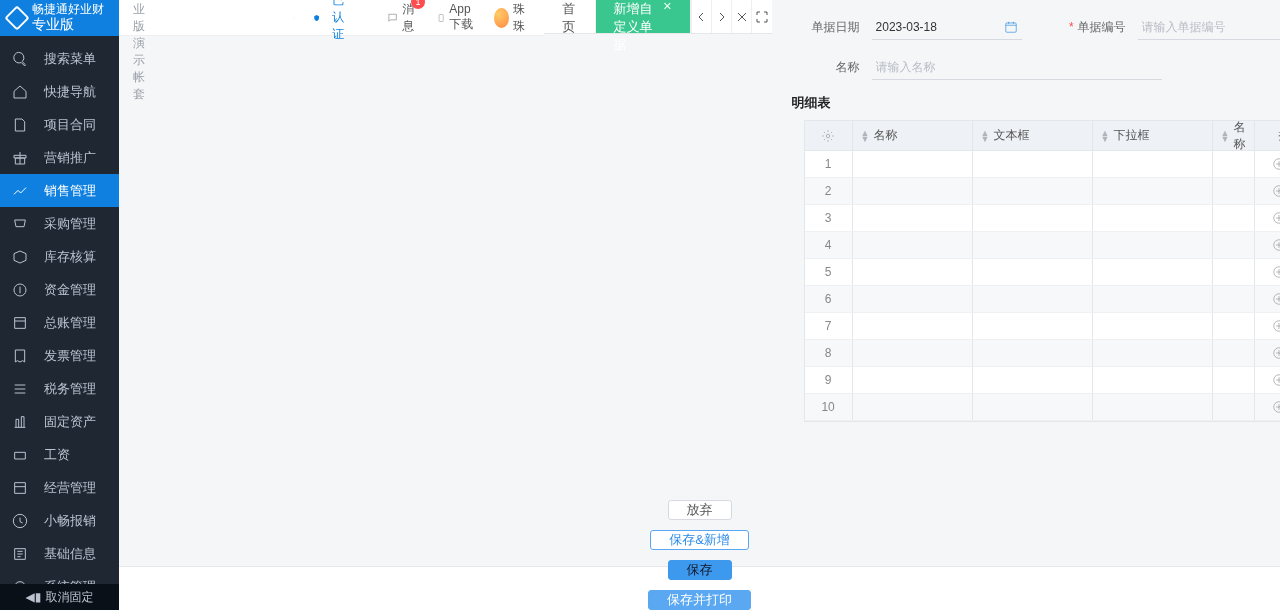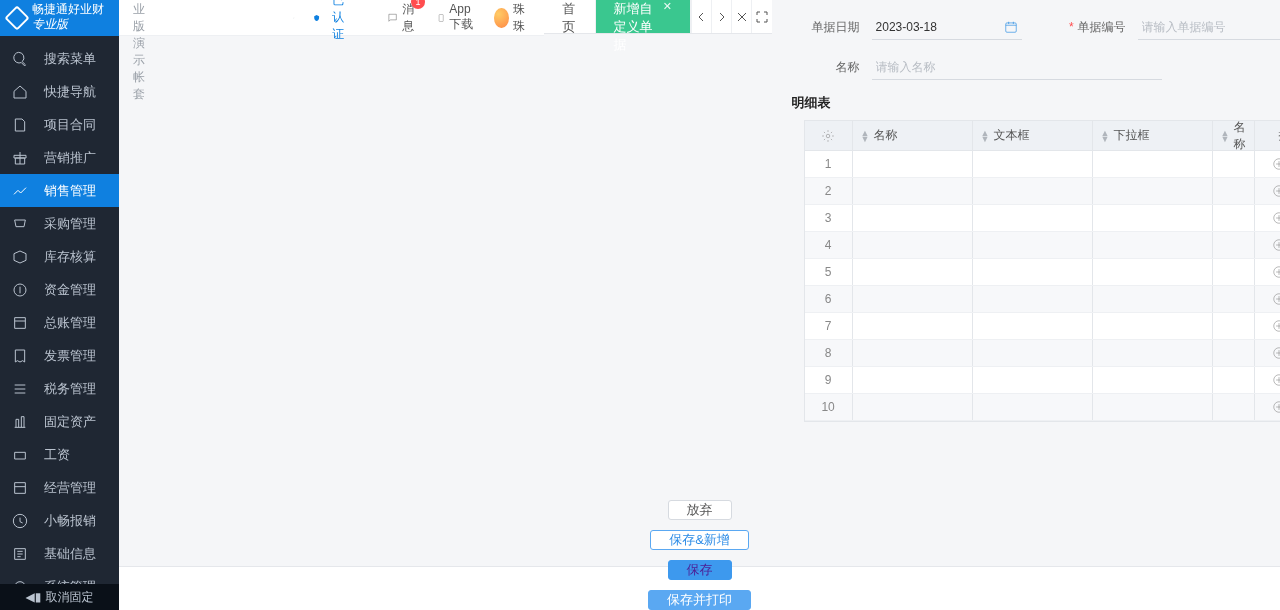--- a/index.html
+++ b/index.html
@@ -4,21 +4,21 @@
 <style>
 * { margin: 0; padding: 0; box-sizing: border-box; font-family: "Microsoft YaHei", Arial, sans-serif; }
 body { font-size: 12px; color: #333; background: #fff; overflow: hidden; }
 .app { display: flex; width: 1280px; height: 610px; }
 
 
 .sidebar { width: 119px; background: #1f2733; color: #bac3cf; display: flex; flex-direction: column; position: relative; }
 .logo-bar { height: 36px; background: #0f80e0; display: flex; align-items: center; padding: 0 8px; gap: 6px; color: #fff; }
 .logo-icon { width: 18px; height: 18px; border: 2px solid #fff; border-radius: 3px; transform: rotate(45deg); display: flex; align-items: center; justify-content: center; }
 .logo-text { font-size: 12px; font-weight: 500; line-height: 1; }
-.logo-sub { font-size: 12px; margin-top: 1px; font-style: italic; }
+.logo-sub { font-size: 14px; margin-top: 1px; }
 .nav { flex: 1; overflow-y: auto; padding-top: 6px; }
 .nav-item { height: 33px; display: flex; align-items: center; padding: 0 12px; gap: 16px; cursor: pointer; font-size: 13px; }
 .nav-item.active { background: #0f80e0; color: #fff; }
 .nav-icon { width: 16px; height: 16px; display: inline-flex; align-items: center; justify-content: center; flex-shrink: 0; }
 .nav-icon svg { width: 16px; height: 16px; stroke: currentColor; fill: none; stroke-width: 1.5; }
 .pin-bar { height: 26px; background: #0a1018; display: flex; align-items: center; justify-content: center; gap: 4px; font-size: 12px; cursor: pointer; }
 
 
 .main { flex: 1; display: flex; flex-direction: row; background: #f5f6f8; min-width: 0; }
 
@@ -67,21 +67,21 @@
 .sort { color: #b0b5bc; font-size: 9px; line-height: 6px; }
 .tbody .tr { display: flex; height: 27px; border-bottom: 1px solid #eef0f3; }
 .tbody .tr:nth-child(even) { background: #f7f8fa; }
 .td.idx { justify-content: center; color: #888; }
 .op-icon { width: 14px; height: 14px; color: #888; cursor: pointer; }
 
 
 .footer { position: absolute; bottom: 0; left: 119px; right: 0; height: 44px; background: #fff; border-top: 1px solid #e5e7eb; display: flex; align-items: center; justify-content: flex-end; padding: 0 18px; gap: 10px; flex-direction: column; }
 .btn { height: 28px; padding: 0 18px; border-radius: 3px; font-size: 13px; cursor: pointer; border: 1px solid #d6dae0; background: #fff; color: #555; }
 .btn.outline-blue { border-color: #5aa8f2; color: #2b8be6; }
-.btn.primary { background: #3d99ee; border-color: #3d99ee; color: #4c1d95; }
+.btn.primary { background: #3d99ee; border-color: #3d99ee; color: #0f172a; }
 .btn.primary-lt { background: #5aa8f2; border-color: #5aa8f2; color: #fff; }
 
 
 .nav::-webkit-scrollbar { width: 6px; }
 .nav::-webkit-scrollbar-thumb { background: #3a4452; border-radius: 3px; }
 </style>
 </head>
 <body>
 
 <div class="app">

